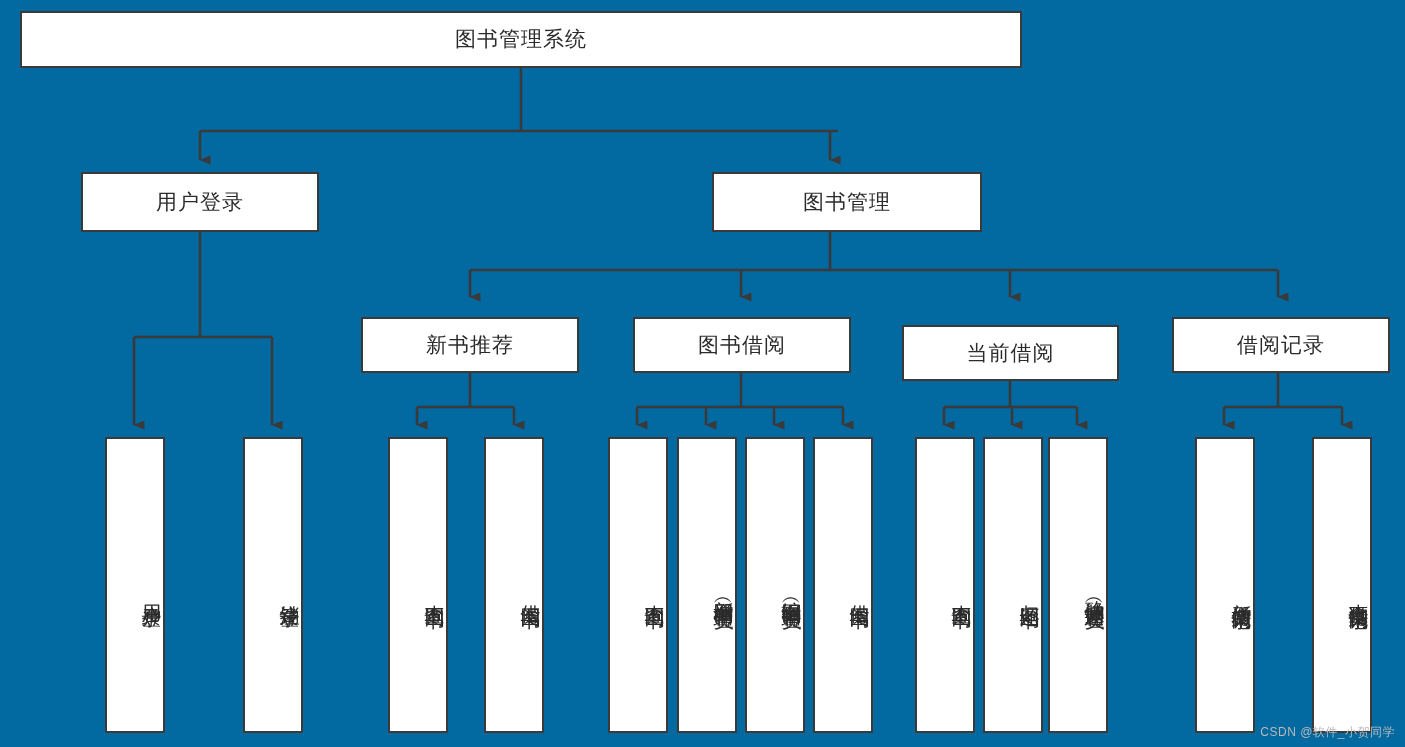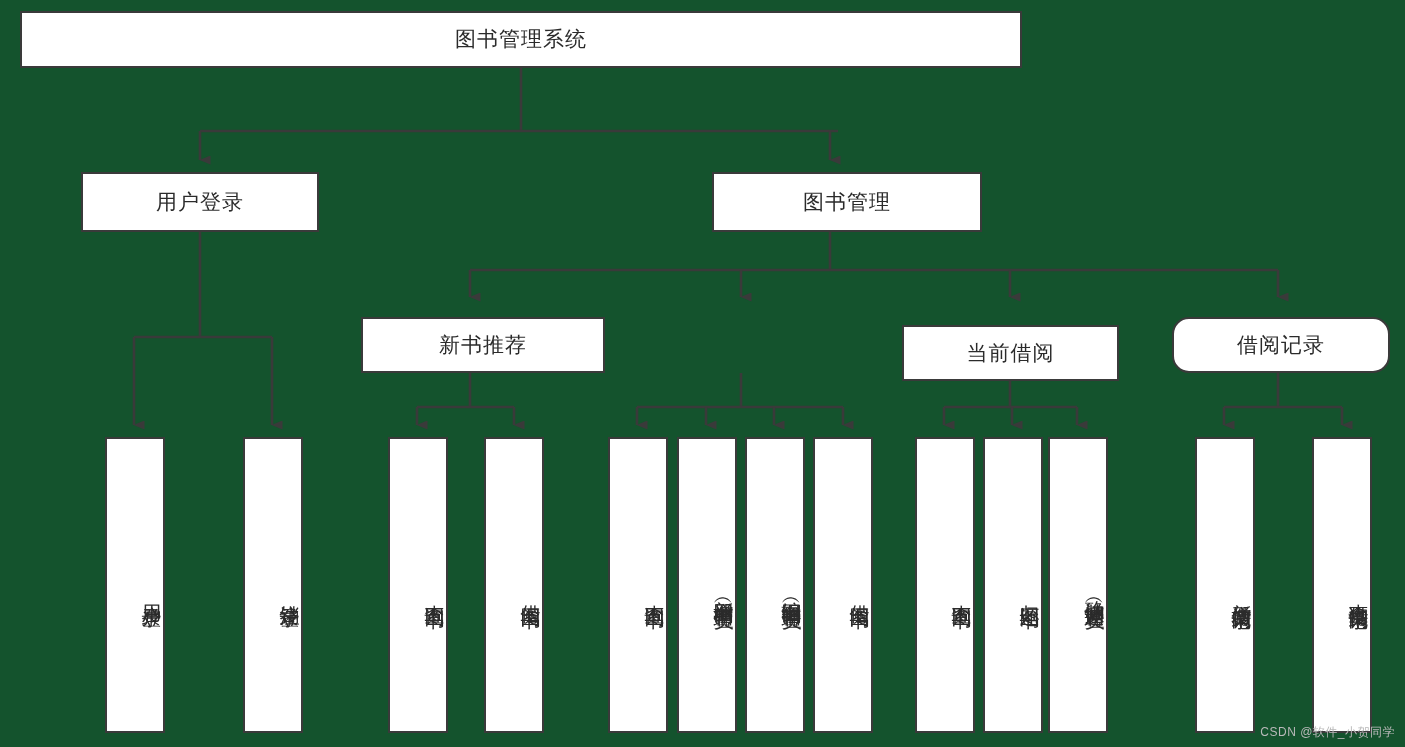--- a/index.html
+++ b/index.html
@@ -7,21 +7,21 @@
     padding: 0;
     background: #ffffff;
   }
   body {
     font-family: "Liberation Sans", "DejaVu Sans", sans-serif;
   }
   #canvas {
     position: relative;
     width: 1405px;
     height: 747px;
-    background: #14532d;
+    background: #0369a1;
     overflow: hidden;
   }
   #wires {
     position: absolute;
     left: 0;
     top: 0;
     width: 1405px;
     height: 747px;
     pointer-events: none;
   }
@@ -125,27 +125,30 @@
     <span class="lbl">图书管理系统</span>
   </div>
 
   <div class="node h" style="left:81px;top:172px;width:238px;height:60px;">
     <span class="lbl">用户登录</span>
   </div>
   <div class="node h" style="left:712px;top:172px;width:270px;height:60px;">
     <span class="lbl">图书管理</span>
   </div>
 
-  <div class="node h" style="left:361px;top:317px;width:244px;height:56px;">
+  <div class="node h" style="left:361px;top:317px;width:218px;height:56px;">
     <span class="lbl">新书推荐</span>
+  </div>
+  <div class="node h" style="left:633px;top:317px;width:218px;height:56px;">
+    <span class="lbl">图书借阅</span>
   </div>
   <div class="node h" style="left:902px;top:317px;width:217px;height:56px;margin-top:8px;">
     <span class="lbl">当前借阅</span>
   </div>
-  <div class="node h" style="left:1172px;top:317px;width:218px;height:56px;border-radius:17px;">
+  <div class="node h" style="left:1172px;top:317px;width:218px;height:56px;">
     <span class="lbl">借阅记录</span>
   </div>
 
   <div class="node v" style="left:105px;top:437px;width:60px;height:296px;">
     <span class="lbl">用户登录</span>
   </div>
   <div class="node v" style="left:243px;top:437px;width:60px;height:296px;">
     <span class="lbl">注销登录</span>
   </div>
 

